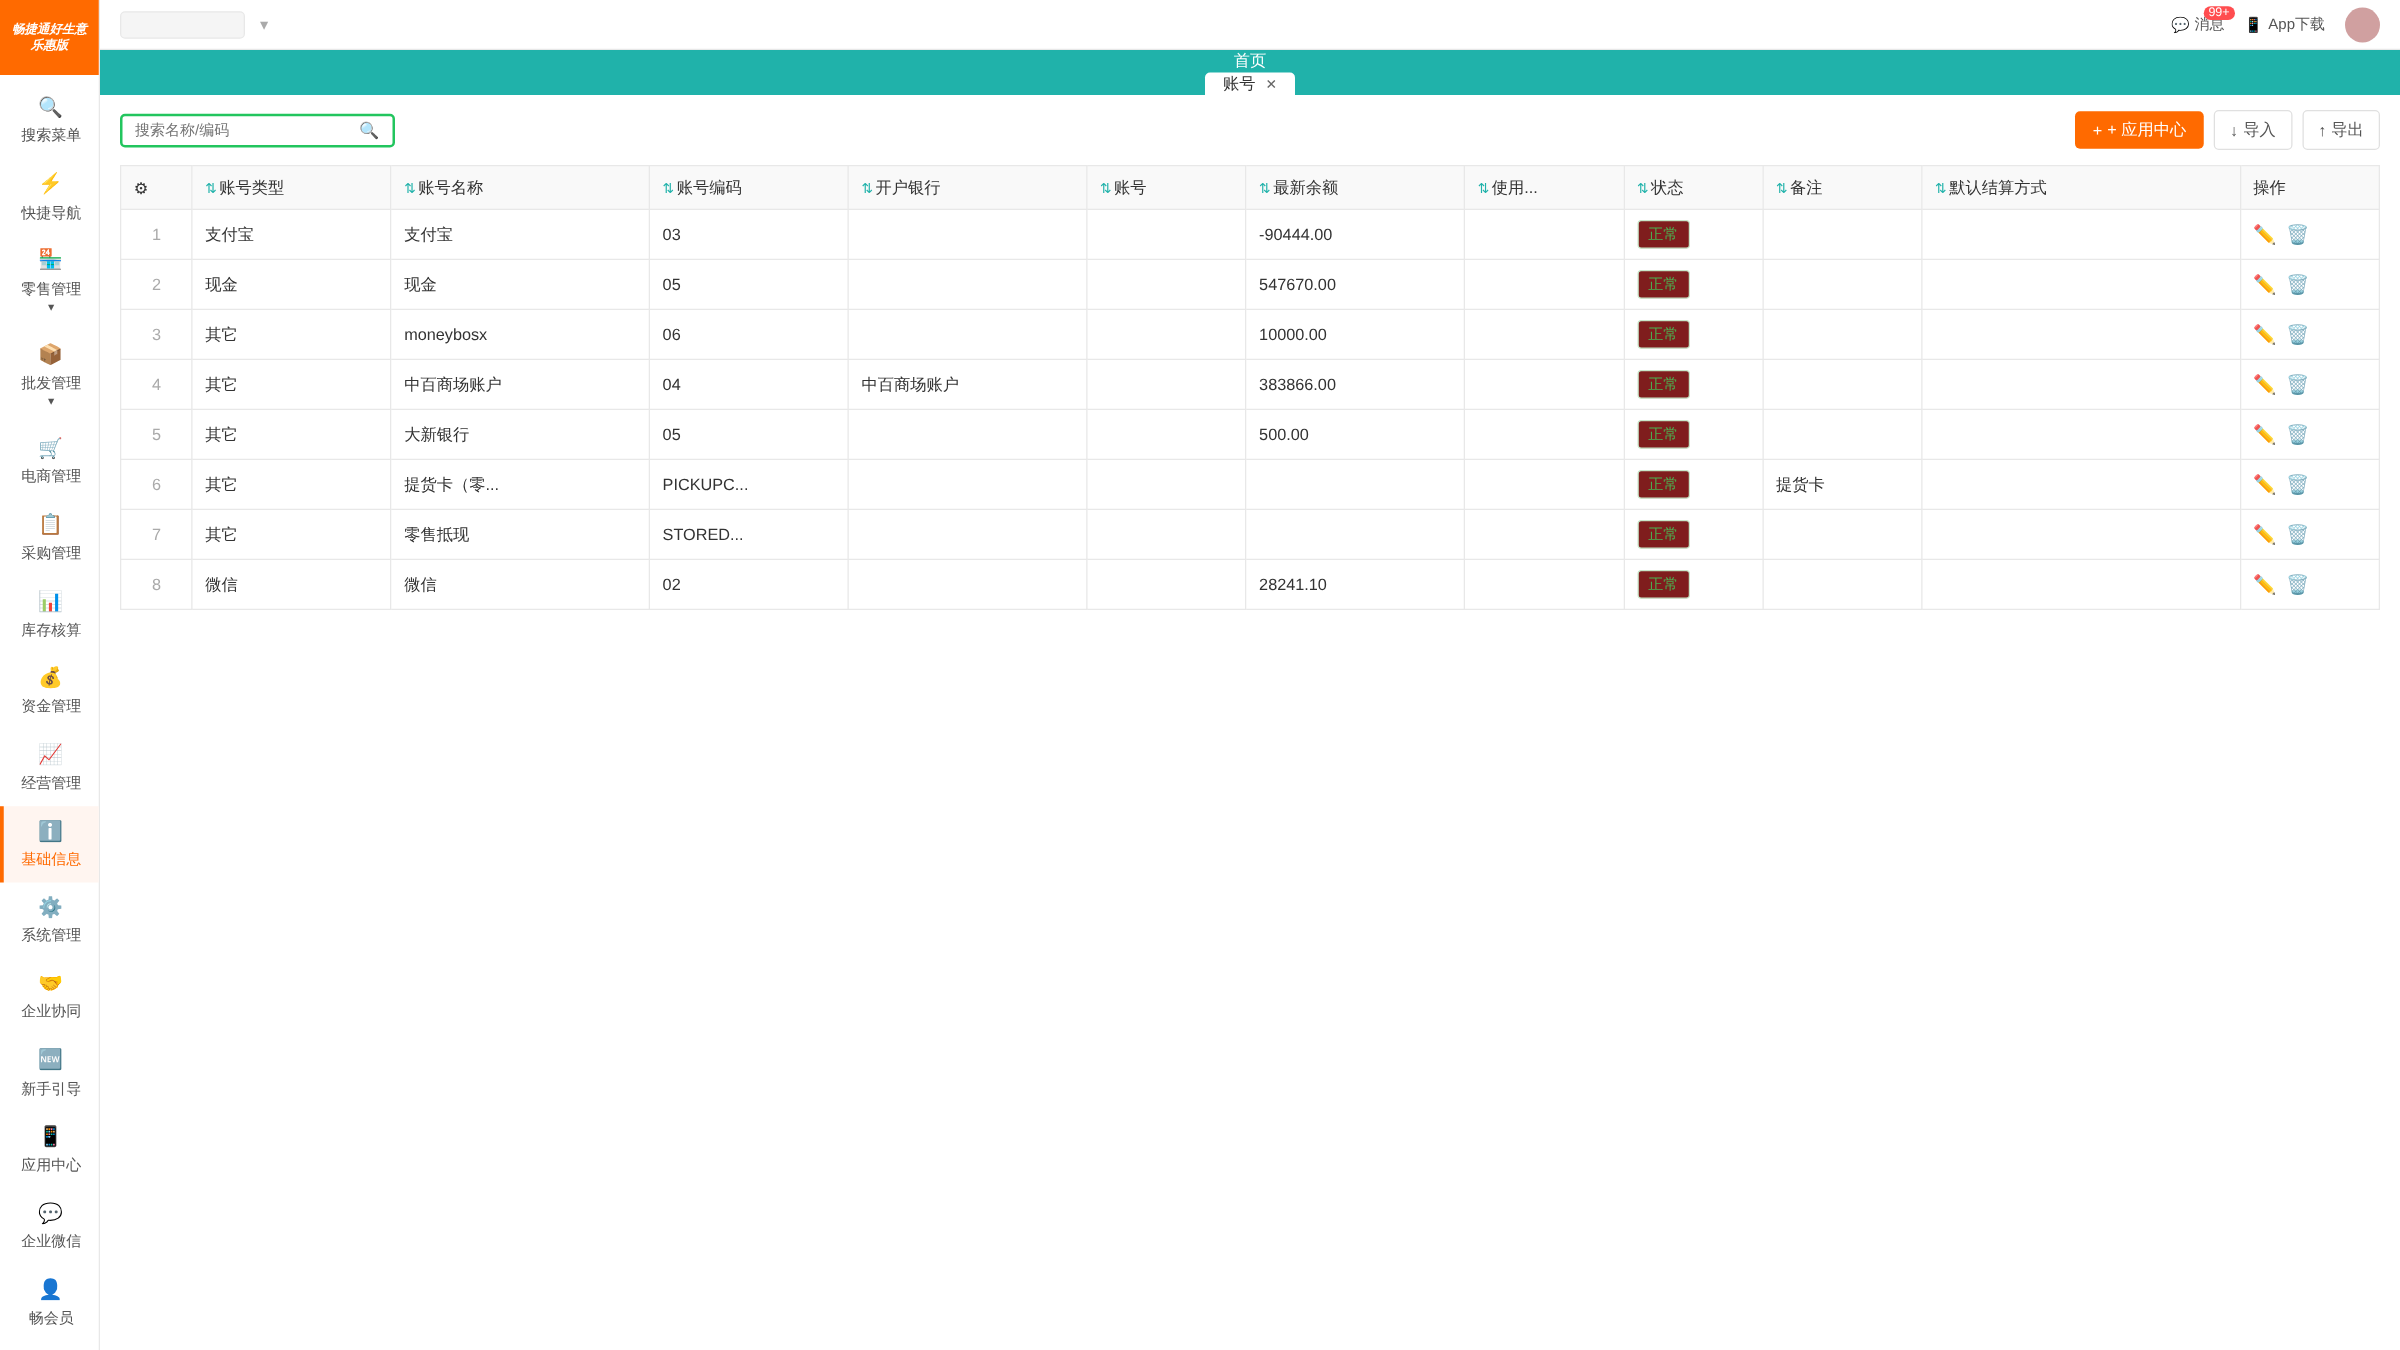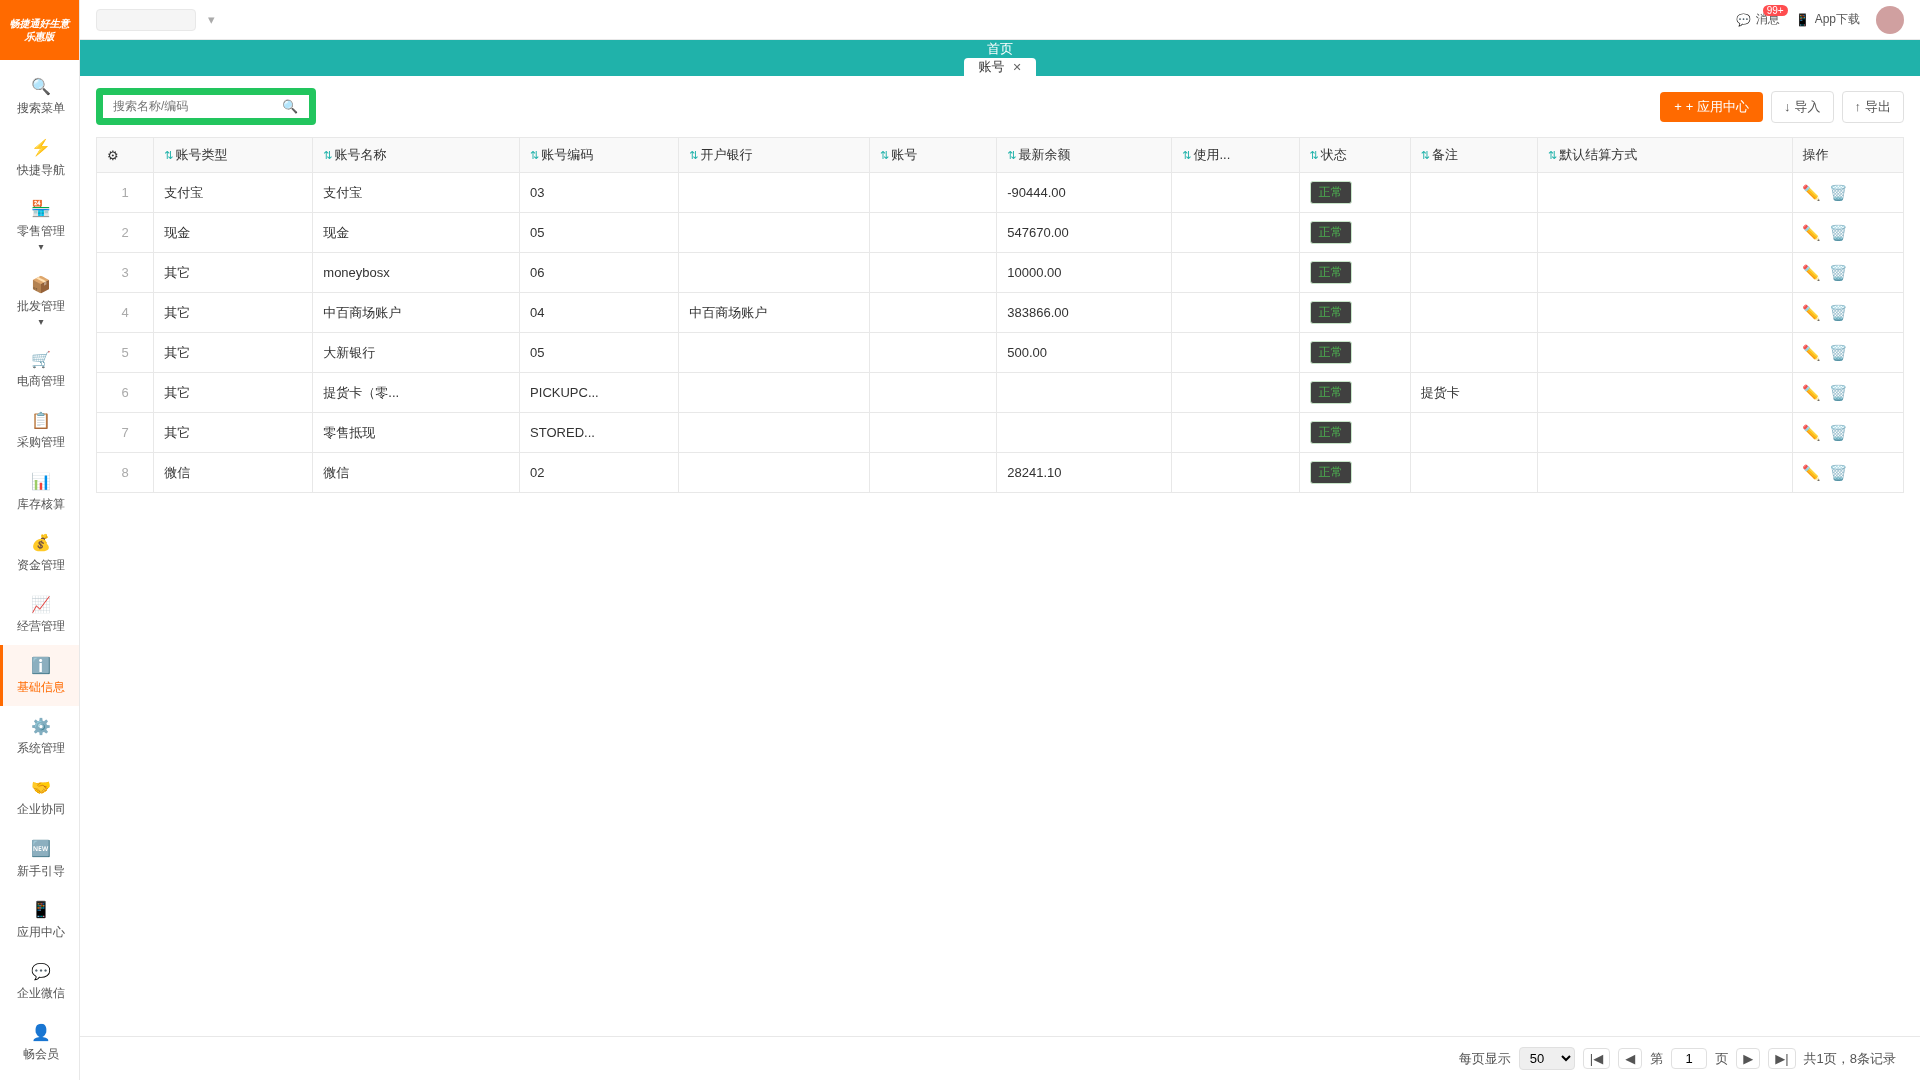--- a/index.html
+++ b/index.html
@@ -189,22 +189,22 @@
 
     
     .toolbar {
       display: flex;
       align-items: center;
       justify-content: space-between;
       margin-bottom: 12px;
     }
     .search-box {
       display: flex;
-      align-items: flex-start;
-      border: 7px solid #22c55e;
+      align-items: center;
+      border: 2px solid #22c55e;
       border-radius: 4px;
       padding: 4px 10px;
       width: 220px;
       background: #fff;
     }
     .search-box input {
       border: none;
       outline: none;
       font-size: 12px;
       color: #999;
@@ -258,21 +258,21 @@
     }
     .data-table th .sort-icon { color: #20b2aa; font-size: 11px; margin-right: 2px; }
     .data-table td {
       border: 1px solid #e8e8e8;
       padding: 8px 10px;
       font-size: 13px;
       color: #333;
       vertical-align: middle;
     }
     .status-badge {
-      background: #404040;
+      background: #7f1d1d;
       color: #4caf50;
       border-radius: 3px;
       padding: 2px 8px;
       font-size: 12px;
       border: 1px solid #c8e6c9;
       display: inline-block;
     }
     .action-icons {
       display: flex;
       gap: 8px;
@@ -652,29 +652,14 @@
       <td>
         <div class="action-icons">
           <span title="编辑">✏️</span>
           <span title="删除">🗑️</span>
         </div>
       </td>
     </tr>
         </tbody>
     </table>
 
-    <div class="pagination-bar">
-      <span>每页显示</span>
-      <select class="pagination-select">
-        <option>50</option>
-        <option>100</option>
-      </select>
-      <button class="pagination-btn">|◀</button>
-      <button class="pagination-btn">◀</button>
-      <span>第</span>
-      <input class="page-input" value="1" style="">
-      <span>页</span>
-      <button class="pagination-btn">▶</button>
-      <button class="pagination-btn">▶|</button>
-      <span>共1页，8条记录</span>
-    </div>
   </div>
 </div>
 
 </body></html>

